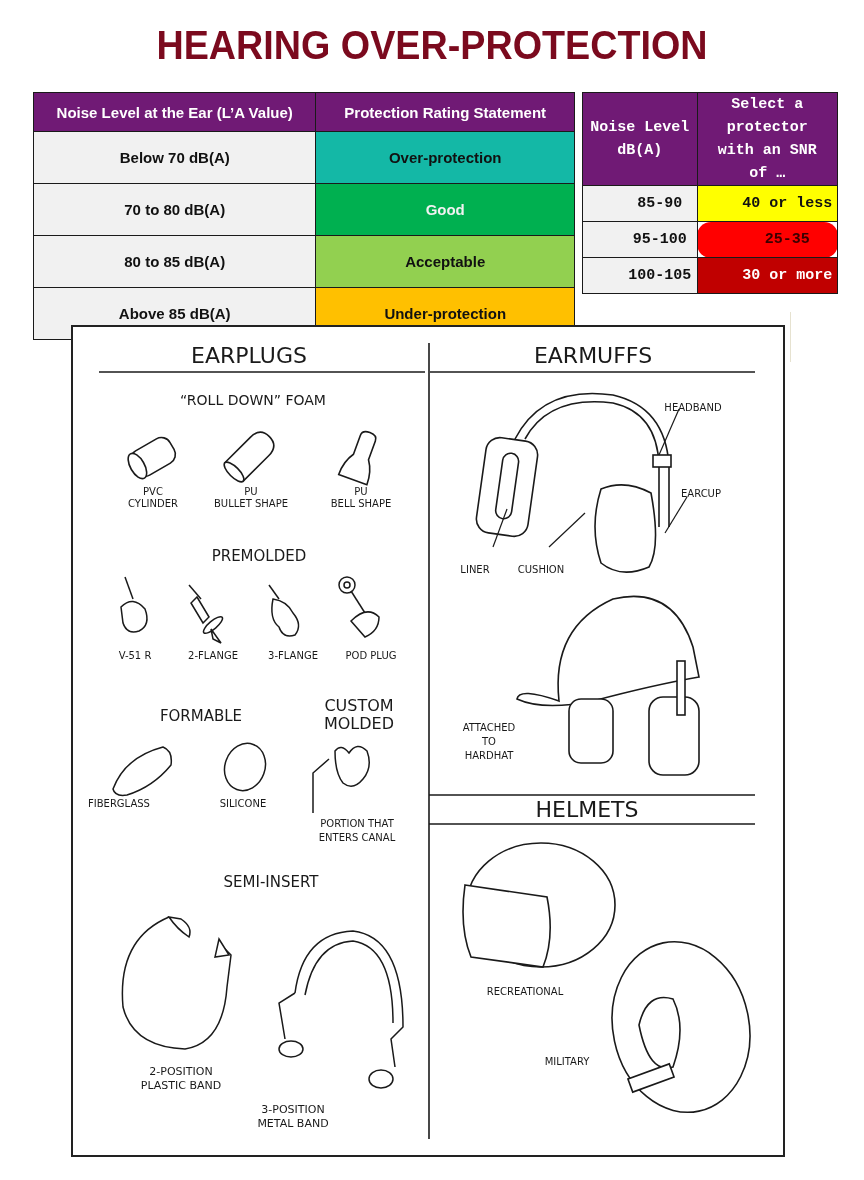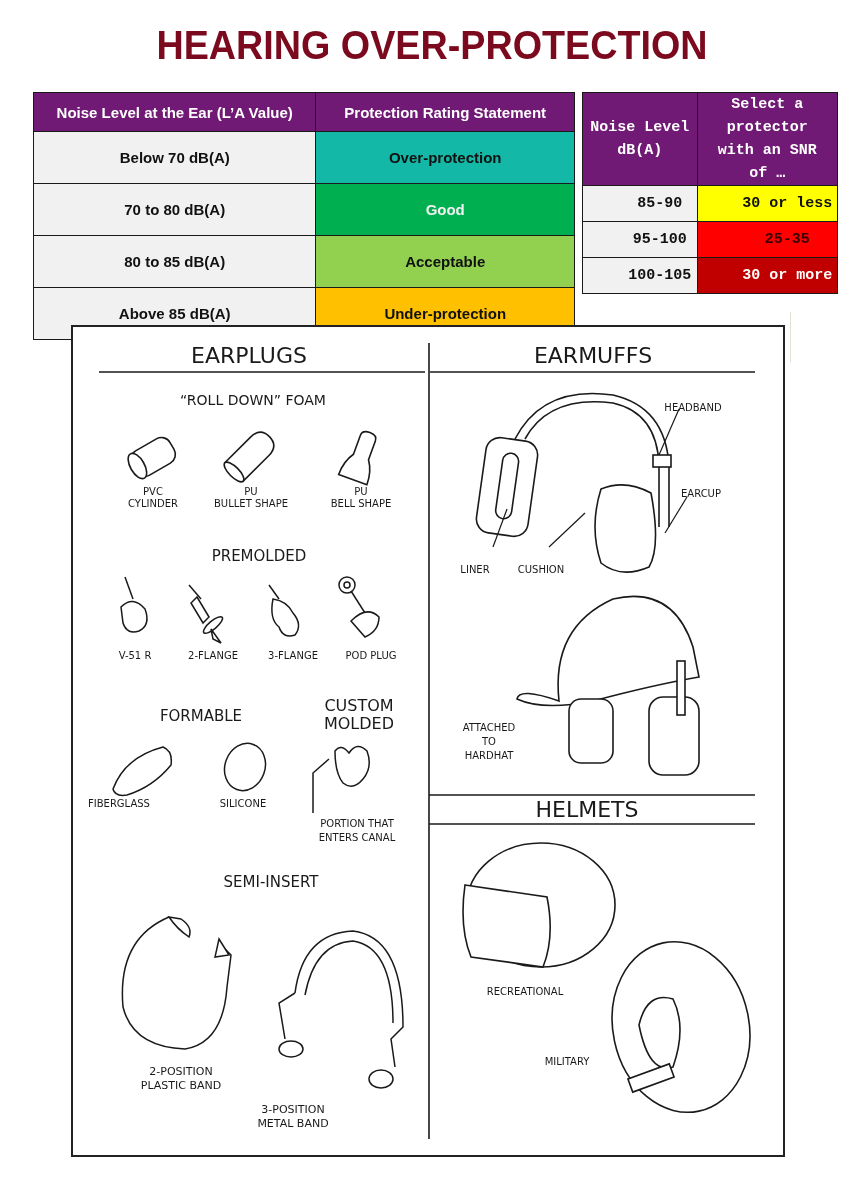--- a/index.html
+++ b/index.html
@@ -76,25 +76,25 @@
       <col class="c1">
       <col class="c2">
     </colgroup>
   <tbody>
       <tr>
     <th style="padding:0 6px;">Noise Level dB(A)</th>
     <th style="padding:0 12px;">Select a protector with an SNR of …</th>
   </tr>
   <tr>
     <td class="lbl">85-90</td>
-    <td style="background:#ffff00;">30 or less</td>
+    <td style="background:#ffff00;">40 or less</td>
   </tr>
   <tr>
     <td class="lbl">95-100</td>
-    <td style="background:#ff0000;color:#3a0000;">25-35</td>
+    <td style="background:#ff0000;color:#3a0000;border-radius:14px;">25-35</td>
   </tr>
   <tr>
     <td class="lbl">100-105</td>
     <td style="background:#c00000;color:#ffffff;margin-top:39px;">30 or more</td>
   </tr>
 </tbody>
   </table>
 
 <div class="faint"></div>
 

